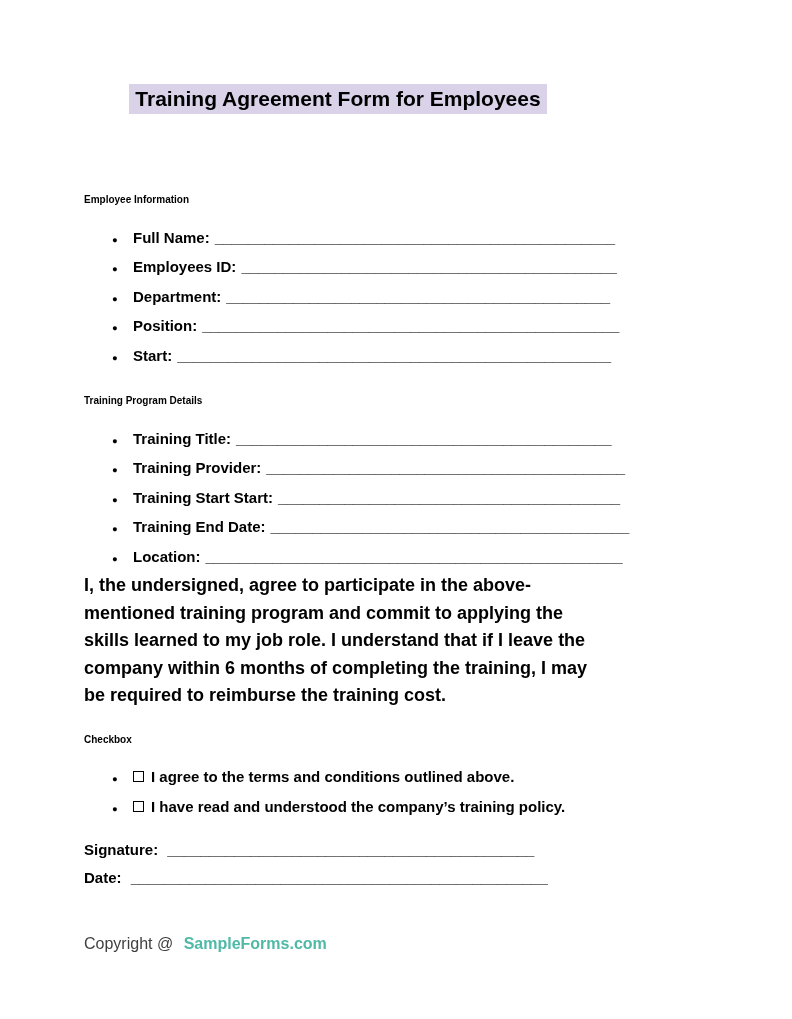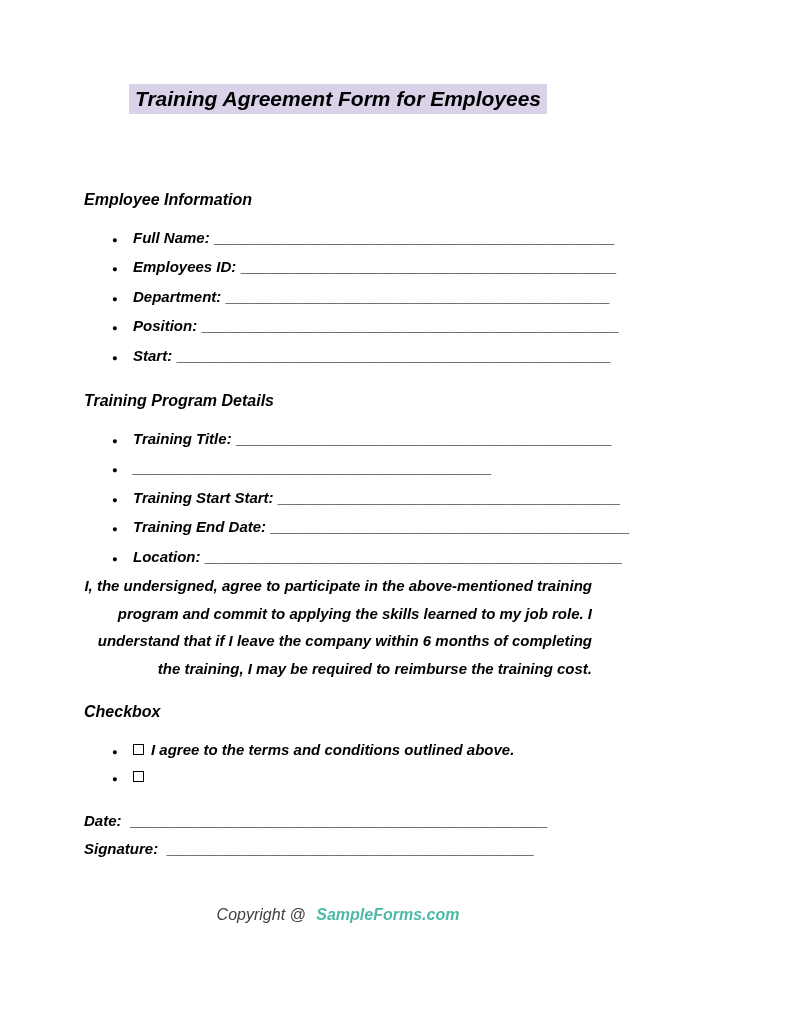--- a/index.html
+++ b/index.html
@@ -5,39 +5,38 @@
   * { box-sizing: border-box; }
   html, body { margin: 0; padding: 0; background: #ffffff; }
   .page {
     position: relative;
     width: 680px;
     height: 1019px;
     background: #ffffff;
     font-family: "Liberation Sans", sans-serif;
     color: #000000;
     overflow: hidden;
-    font-style: italic;
   }
   .content {
     padding: 0 88px 0 84px;
   }
   .title-wrap {
     margin-top: 84px;
     text-align: center;
   }
   .title-highlight {
     display: inline-block;
     background: #d9d2e9;
     padding: 3px 6px;
     font-size: 21px;
     font-weight: bold;
     line-height: 1.15;
   }
   .doc-heading {
-    font-size: 16px;
+    font-size: 10px;
     font-weight: bold;
     line-height: 27.5px;
     margin: 16px 0 0 0;
   }
   .doc-heading.first {
     margin-top: 72px;
   }
   .field-list {
     list-style: none;
     margin: 10px 0 0 0;
@@ -55,26 +54,25 @@
     flex: 0 0 21px;
     font-size: 9.5px;
     line-height: 27.5px;
   }
   .field-label { margin-right: 5px; }
   .field-line {
     font-weight: bold;
     letter-spacing: 0;
   }
   .agreement-body {
-    font-size: 15px;
+    font-size: 18px;
     font-weight: bold;
     line-height: 27.5px;
     margin: 0;
     max-width: 616px;
-    text-align: right;
   }
   .checkbox-box {
     display: inline-block;
     width: 11px;
     height: 11px;
     border: 1.5px solid #000;
     margin-right: 7px;
     vertical-align: -1px;
     background: #fff;
     cursor: pointer;
@@ -84,21 +82,21 @@
   }
   .sig-row {
     font-size: 15px;
     font-weight: bold;
     line-height: 28px;
     white-space: nowrap;
   }
   .sig-row .field-label { margin-right: 5px; }
   .footer {
     margin-top: 40px;
-    text-align: center;
+    text-align: left;
     font-size: 16px;
     line-height: 24px;
   }
   .footer-copyright {
     color: #3f3f3f;
     font-weight: normal;
   }
   .footer-brand {
     color: #4db9a6;
     font-weight: bold;
@@ -148,20 +146,21 @@
 
     <div class="doc-heading">Training Program Details</div>
     <ul class="field-list">
       <li class="field-row">
         <span class="bullet">●</span>
         <span class="field-label">Training Title:</span>
         <span class="field-line">_____________________________________________</span>
       </li>
       <li class="field-row">
         <span class="bullet">●</span>
+        <span class="field-label">Training Provider:</span>
         <span class="field-line">___________________________________________</span>
       </li>
       <li class="field-row">
         <span class="bullet">●</span>
         <span class="field-label">Training Start Start:</span>
         <span class="field-line">_________________________________________</span>
       </li>
       <li class="field-row">
         <span class="bullet">●</span>
         <span class="field-label">Training End Date:</span>
@@ -179,32 +178,33 @@
     <div class="doc-heading">Checkbox</div>
     <ul class="field-list">
       <li class="field-row">
         <span class="bullet">●</span>
         <span class="checkbox-box"></span>
         <span class="field-label">I agree to the terms and conditions outlined above.</span>
       </li>
       <li class="field-row">
         <span class="bullet">●</span>
         <span class="checkbox-box"></span>
+        <span class="field-label">I have read and understood the company’s training policy.</span>
       </li>
     </ul>
 
     <div class="sig-block">
+      <div class="sig-row">
+        <span class="field-label">Signature:</span>
+        <span class="field-line">____________________________________________</span>
+      </div>
       <div class="sig-row">
         <span class="field-label">Date:</span>
         <span class="field-line">__________________________________________________</span>
       </div>
-      <div class="sig-row">
-        <span class="field-label">Signature:</span>
-        <span class="field-line">____________________________________________</span>
-      </div>
     </div>
 
     <div class="footer">
       <span class="footer-copyright">Copyright @</span>
       <a class="footer-brand" style="color: rgb(77, 185, 166);">SampleForms.com</a>
     </div>
 
   </div>
 </div>
 

